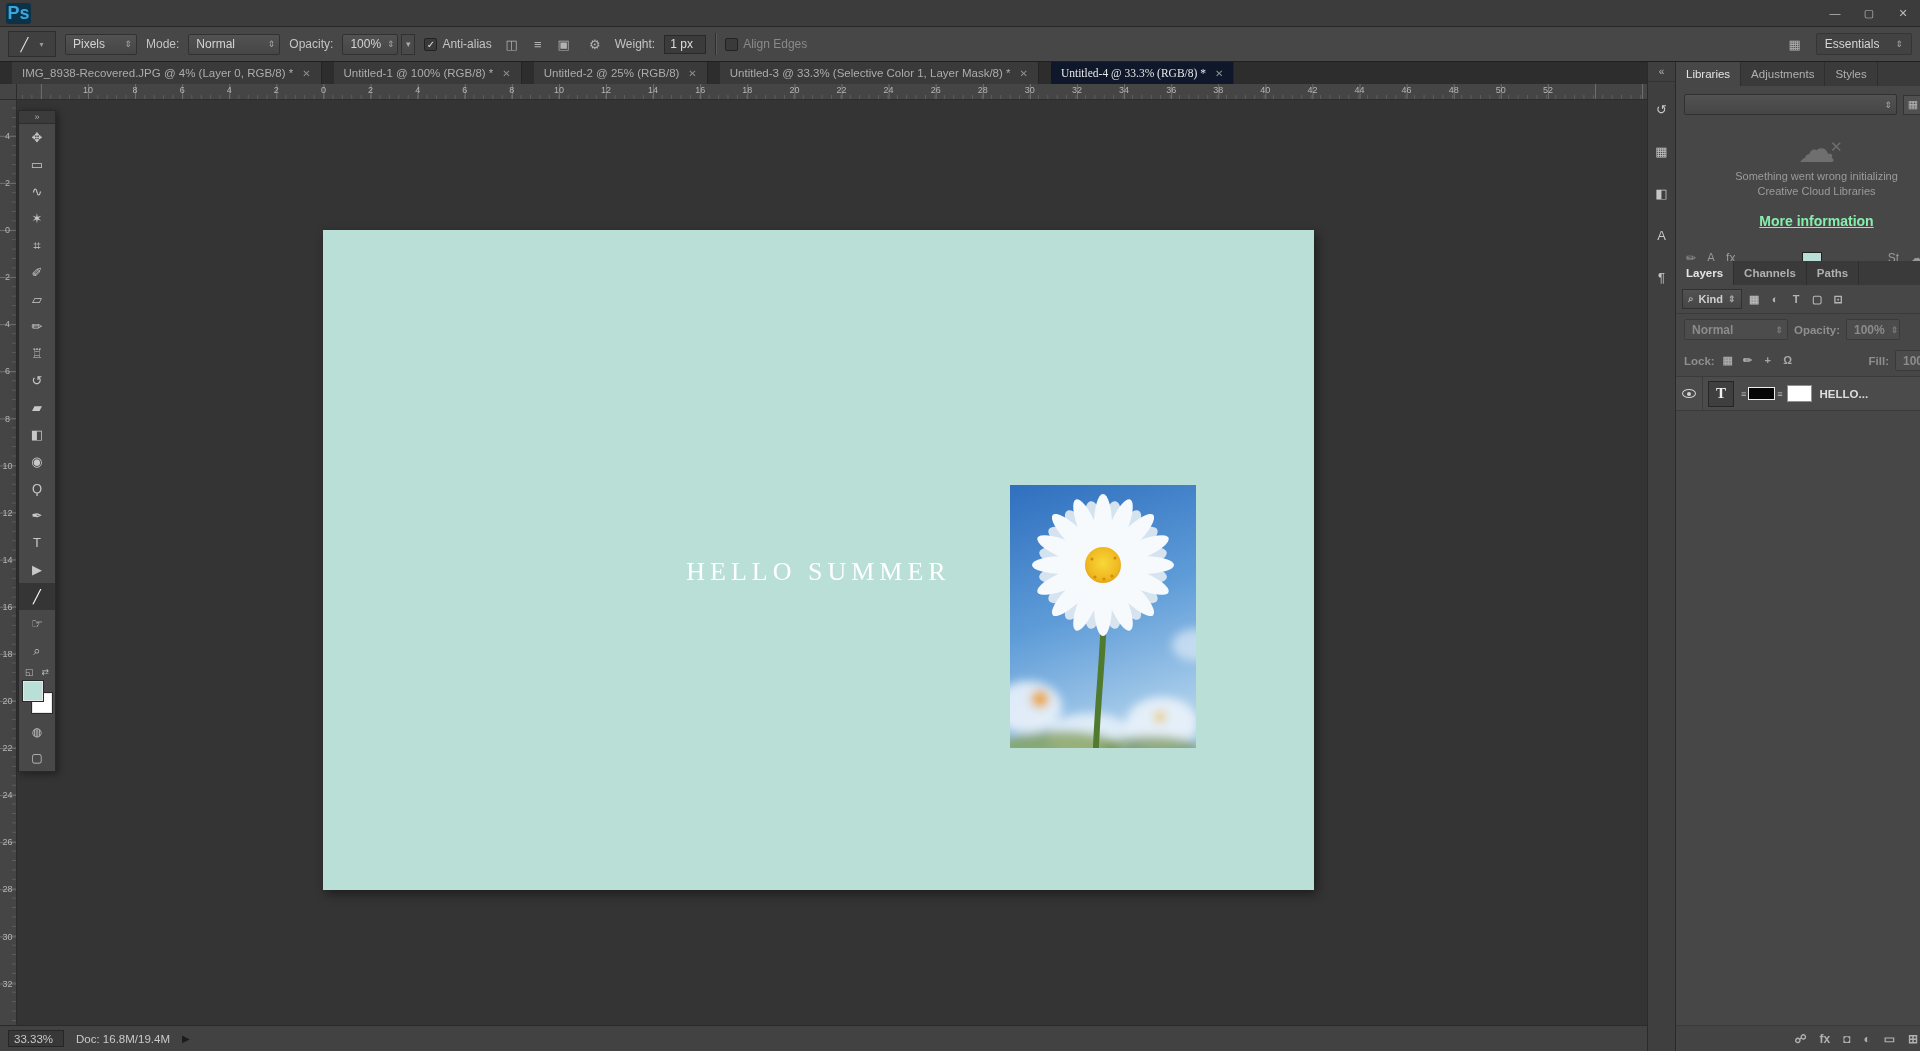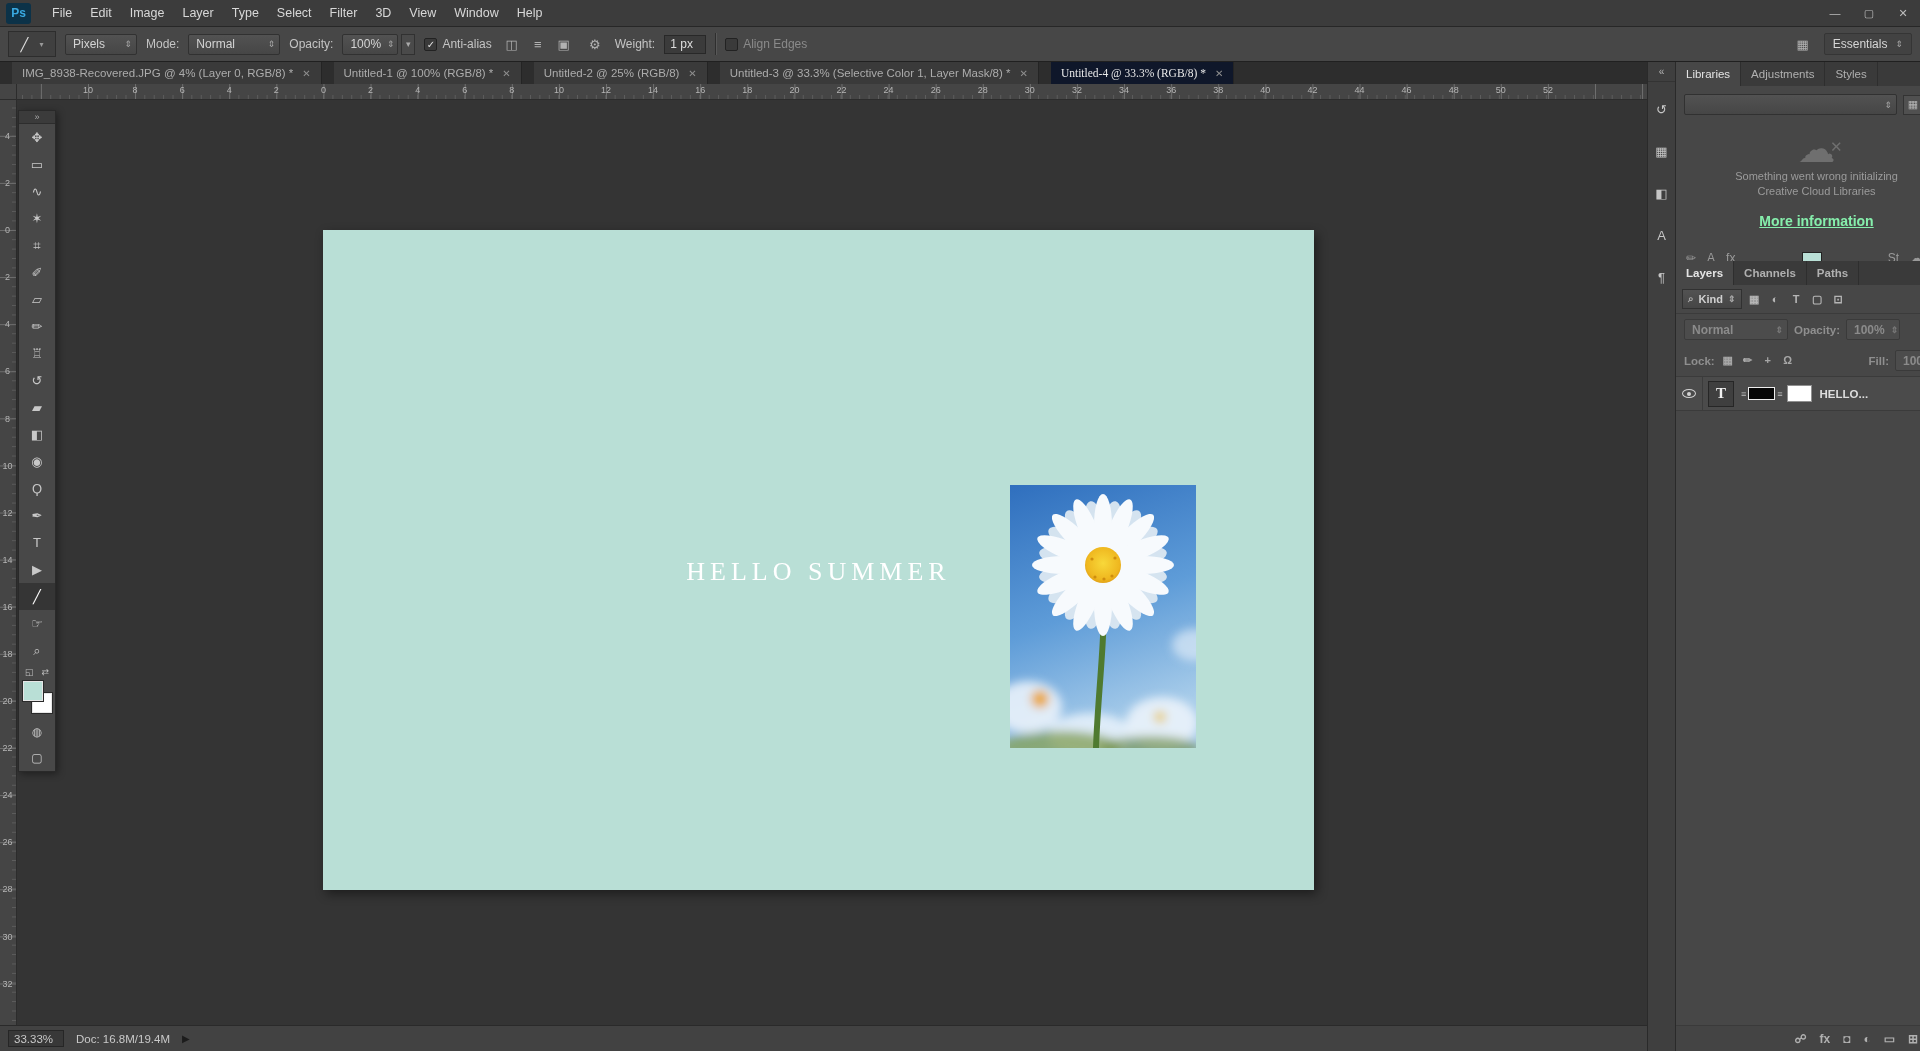--- a/index.html
+++ b/index.html
@@ -7,21 +7,21 @@
   #app {
     position:relative; width:1920px; height:1051px; overflow:hidden;
     background:#333333; font-family:"Liberation Sans", sans-serif;
     color:#cccccc; font-size:12px; user-select:none;
   }
 
   
   .menubar { position:absolute; left:0; top:0; width:1920px; height:27px;
     background:#3c3c3c; border-bottom:1px solid #272727; display:flex; align-items:center; }
   .ps-logo { width:25px; height:21px; margin:0 12px 0 6px; background:#0c3248;
-    color:#39a8e0; font-weight:bold; font-size:12px; display:flex; align-items:center;
+    color:#39a8e0; font-weight:bold; font-size:18px; display:flex; align-items:center;
     justify-content:center; border-radius:3px; }
   .menu-items { display:flex; height:100%; }
   .menu-item { padding:0 9px; line-height:27px; font-size:12.5px; color:#d8d8d8; cursor:default; }
   .win-controls { margin-left:auto; display:flex; }
   .win-btn { width:34px; text-align:center; line-height:27px; color:#bdbdbd; font-size:11px; }
 
   
   .optionsbar { position:absolute; left:0; top:27px; width:1920px; height:35px;
     background:#474747; border-bottom:1px solid #202020; display:flex; align-items:center;
     gap:9px; padding-left:8px; color:#cccccc; }
@@ -42,21 +42,21 @@
   .cb-wrap { display:inline-flex; align-items:center; gap:5px; }
   .path-btns { display:flex; gap:4px; }
   .icon-btn { width:22px; height:22px; display:inline-flex; align-items:center;
     justify-content:center; color:#b2b2b2; font-size:13px; }
   .arrow-box { width:14px; height:21px; display:inline-flex; align-items:center; justify-content:center;
     border:1px solid #313131; background:#4a4a4a; color:#aaa; font-size:9px; margin-left:-6px; }
   .num-input { width:42px; height:19px; background:#3b3b3b; border:1px solid #282828;
     color:#dddddd; display:inline-flex; align-items:center; padding:0 5px; }
   .vsep { width:1px; height:22px; background:#2e2e2e; box-shadow:1px 0 0 #585858; }
   .workspace-area { margin-left:auto; margin-right:8px; display:flex; align-items:center; gap:10px; }
-  .workspace-btn { display:flex; align-items:center; gap:8px; padding:3px 8px;
+  .workspace-btn { display:flex; align-items:center; gap:16px; padding:3px 8px;
     border:1px solid #353535; background:#424242; border-radius:2px; color:#d6d6d6; }
 
   
   .tabbar { position:absolute; left:0; top:62px; width:1647px; height:22px;
     background:#2d2d2d; display:flex; overflow:hidden; }
   .doc-tab { display:flex; align-items:center; gap:9px; padding:0 10px; background:#3a3a3a;
     border-right:1px solid #242424; color:#acacac; font-size:11.5px; white-space:nowrap;margin-left:12px; }
   .doc-tab.active { background:#0f172a; color:#e8e8e8;font-family:Liberation Serif, serif; }
   .tab-close { color:#8f8f8f; font-size:10px; }
 
@@ -189,34 +189,20 @@
     display:flex; align-items:center; padding:0 5px; }
   .status-arrow { color:#1c1c1c; font-size:10px; }
 </style>
 </head>
 <body>
 
 <div id="app">
 
   <header class="menubar">
     <div class="ps-logo">Ps</div>
-    <nav class="menu-items">
-
-    <span class="menu-item">File</span>
-        <span class="menu-item">Edit</span>
-        <span class="menu-item">Image</span>
-        <span class="menu-item">Layer</span>
-        <span class="menu-item">Type</span>
-        <span class="menu-item">Select</span>
-        <span class="menu-item">Filter</span>
-        <span class="menu-item">3D</span>
-        <span class="menu-item">View</span>
-        <span class="menu-item">Window</span>
-        <span class="menu-item">Help</span>
-      </nav>
     <div class="win-controls">
       <span class="win-btn">—</span>
       <span class="win-btn">▢</span>
       <span class="win-btn">✕</span>
     </div>
   </header>
 
   <div class="optionsbar">
     <div class="tool-preset">
       <span class="tp-glyph">╱</span>

